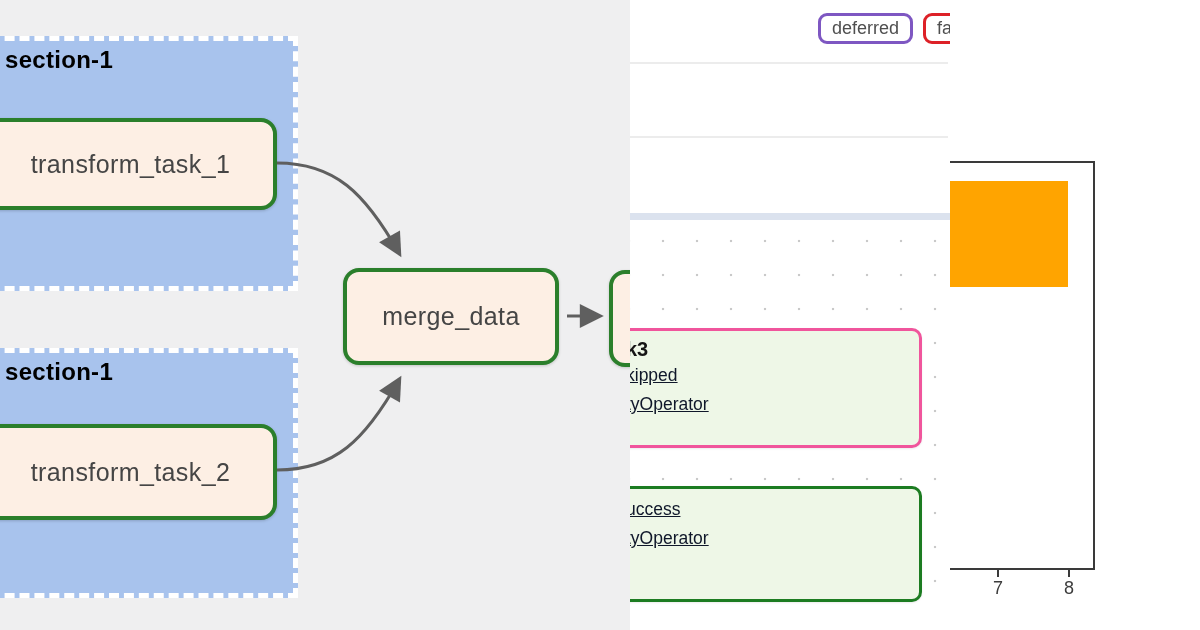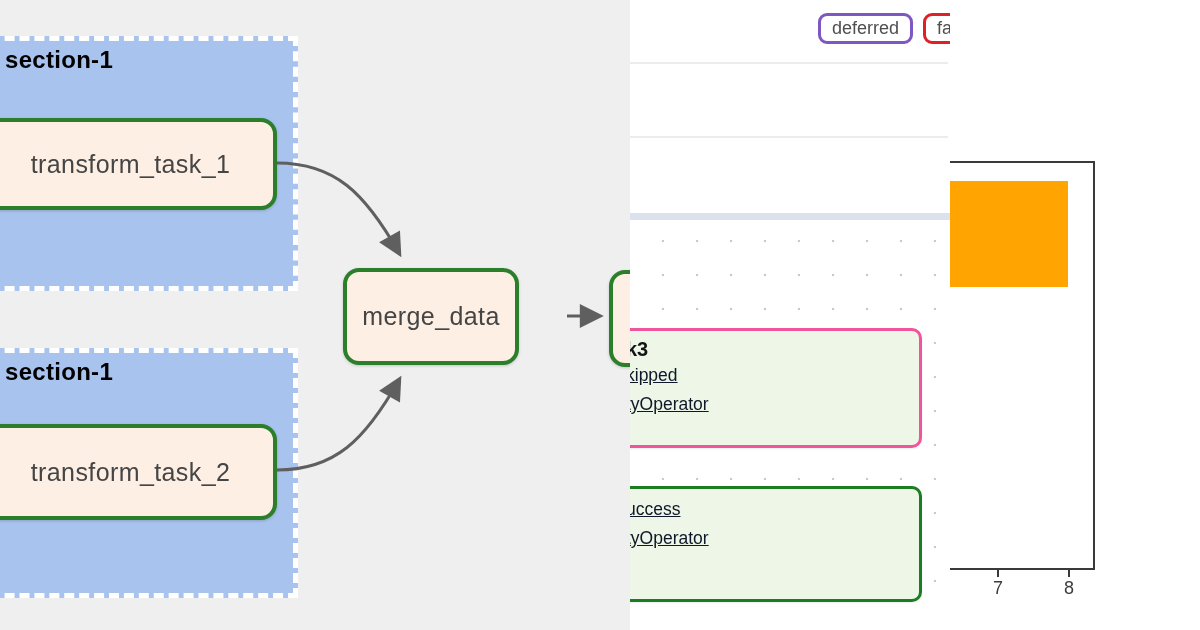--- a/index.html
+++ b/index.html
@@ -23,21 +23,21 @@
     font-size:24px;font-weight:bold;color:#000000;letter-spacing:.3px;
   }
   .dag-node{
     position:absolute;display:flex;align-items:center;justify-content:center;
     background:#fdefe4;border:4px solid #2b7f2b;border-radius:16px;
     box-sizing:border-box;font-size:25px;color:#454545;letter-spacing:.4px;
     box-shadow:0 1px 3px rgba(0,0,0,.18);
   }
   #node-task1{left:-16px;top:118px;width:293px;height:92px;}
   #node-task2{left:-16px;top:424px;width:293px;height:96px;}
-  #node-merge{left:343px;top:268px;width:176px;height:97px;text-align:right;}
+  #node-merge{left:343px;top:268px;width:216px;height:97px;text-align:right;}
   #node-next{left:609px;top:270px;width:120px;height:97px;}
   #edges{position:absolute;left:0;top:0;}
   
   #middle-panel{
     position:absolute;left:630px;top:0;width:320px;height:630px;
     background:#ffffff;overflow:hidden;
   }
   .legend-badge{
     position:absolute;top:13px;height:31px;box-sizing:border-box;
     border-radius:9px;display:flex;align-items:center;

